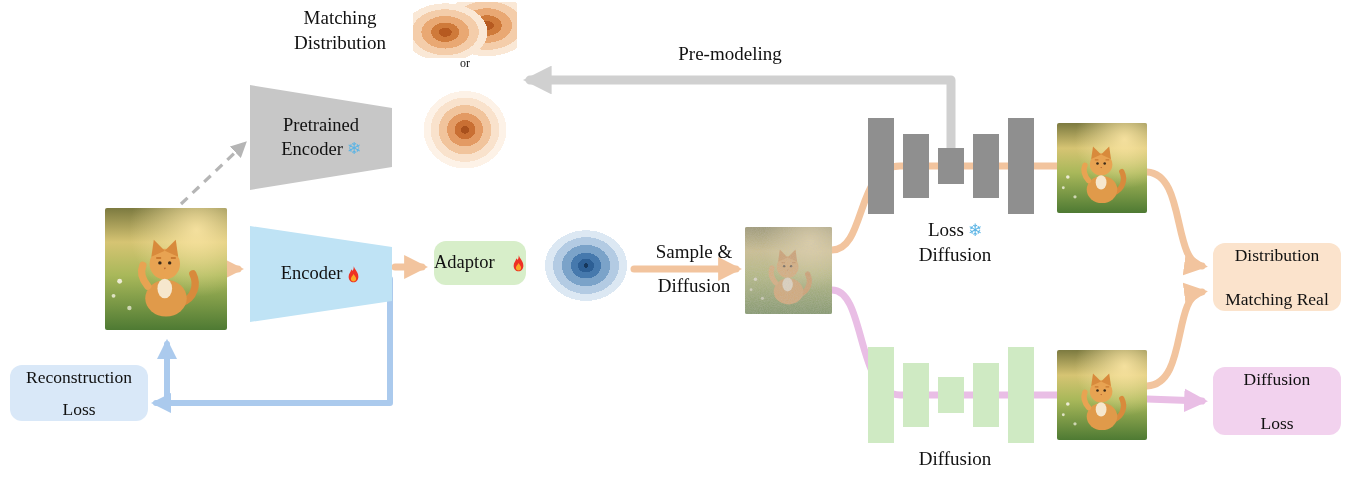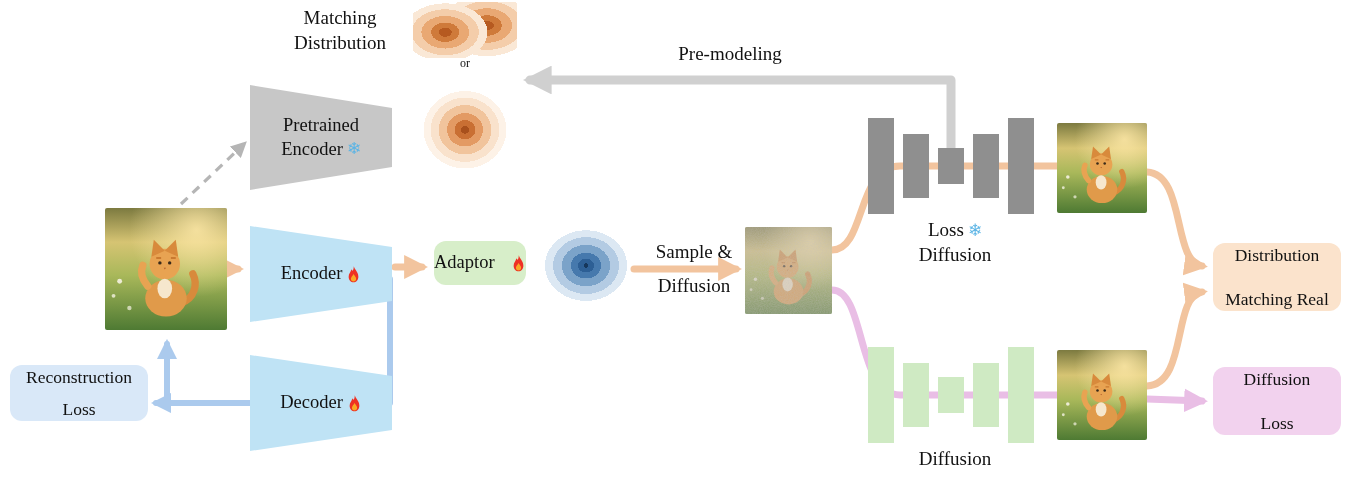--- a/index.html
+++ b/index.html
@@ -136,28 +136,20 @@
 
   <div class="node trap blue" style="left:250px;top:226px;width:142px;height:96px">
     <span class="row">
       <span>Encoder</span>
       <svg class="flame-svg">
           <use href="#flame-sym"></use>
         </svg>
     </span>
   </div>
 
-  <div class="node trap blue" style="left:250px;top:355px;width:142px;height:96px">
-    <span class="row">
-      <span>Decoder</span>
-      <svg class="flame-svg">
-          <use href="#flame-sym"></use>
-        </svg>
-    </span>
-  </div>
 
   <div class="node lossbox" style="left:434px;top:241px;width:92px;height:44px;background:#d7eec9;font-size:18.5px;flex-direction:row;gap:5px">
     <span>Adaptor</span>
     <svg class="flame-svg">
         <use href="#flame-sym"></use>
       </svg>
   </div>
 
   <div class="node lbl" style="left:280px;top:6px;width:120px;font-size:19px">
     <div>Matching</div>

